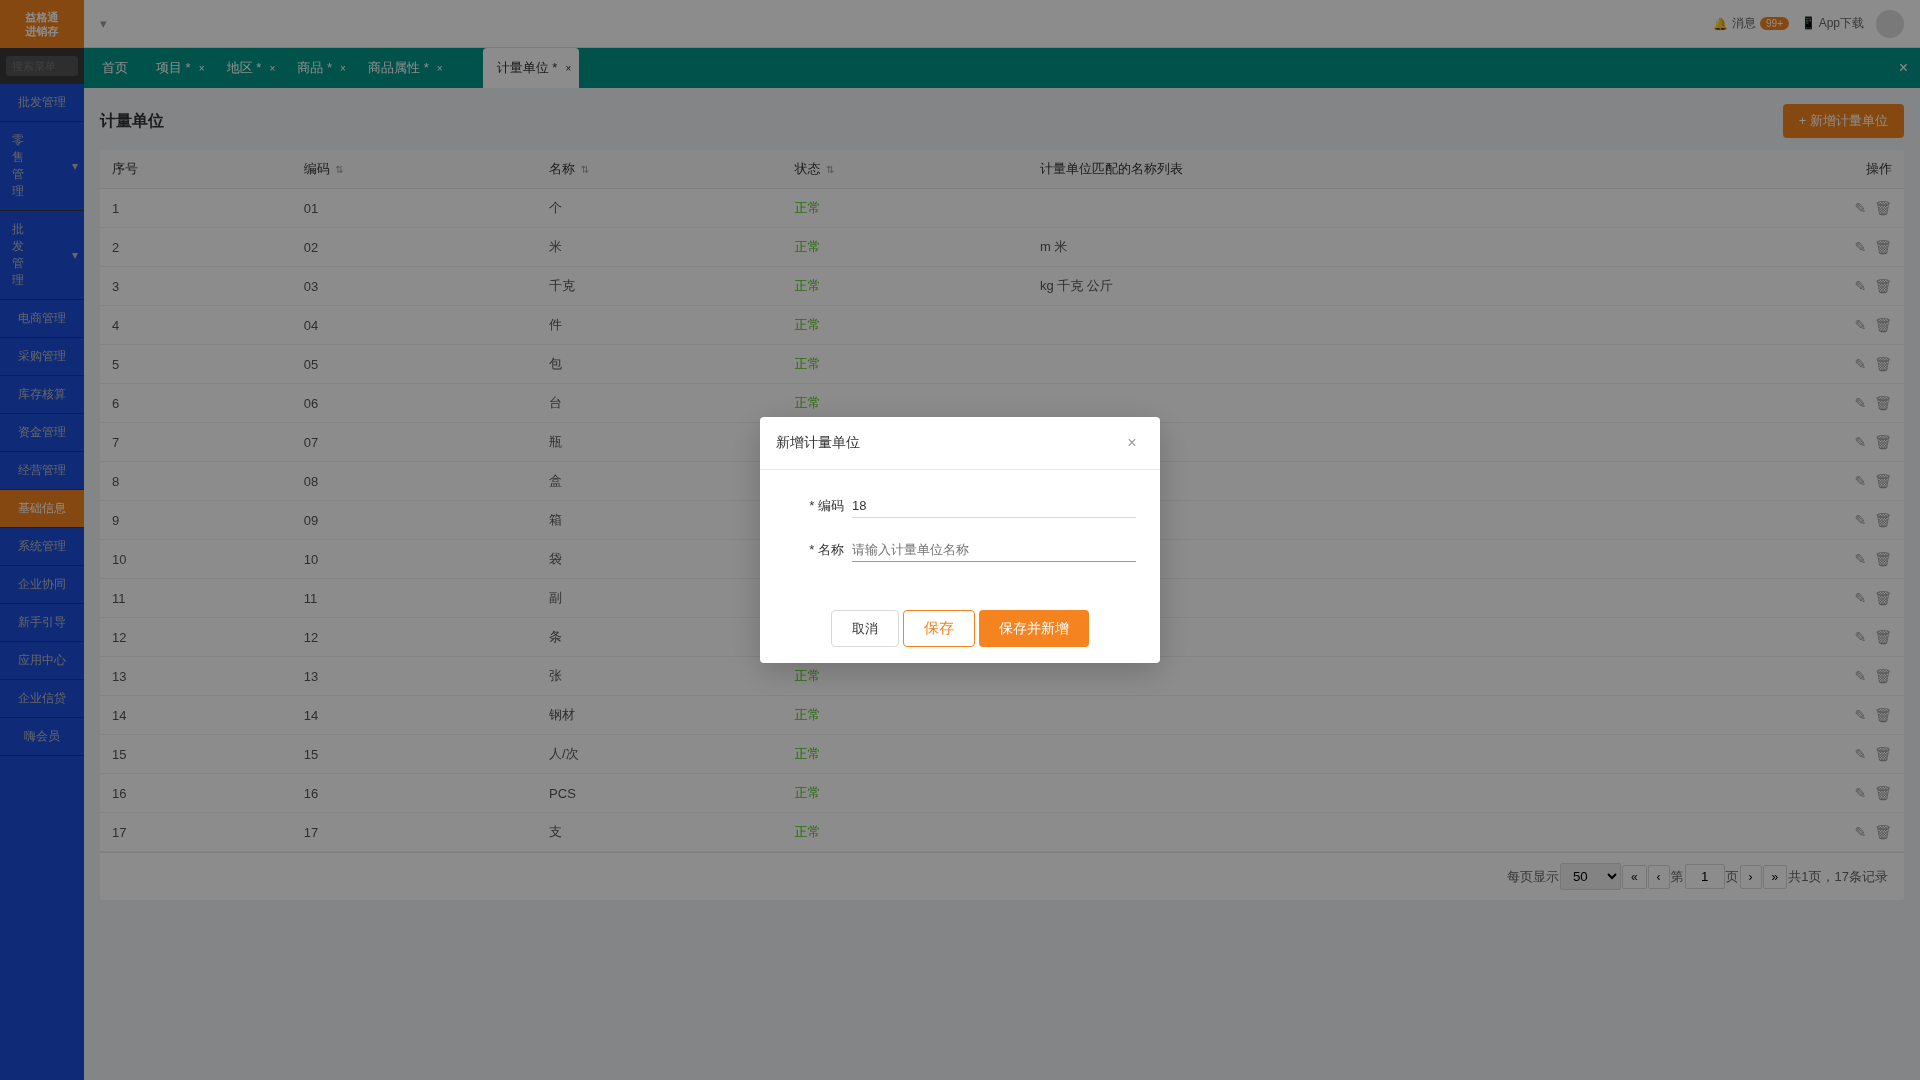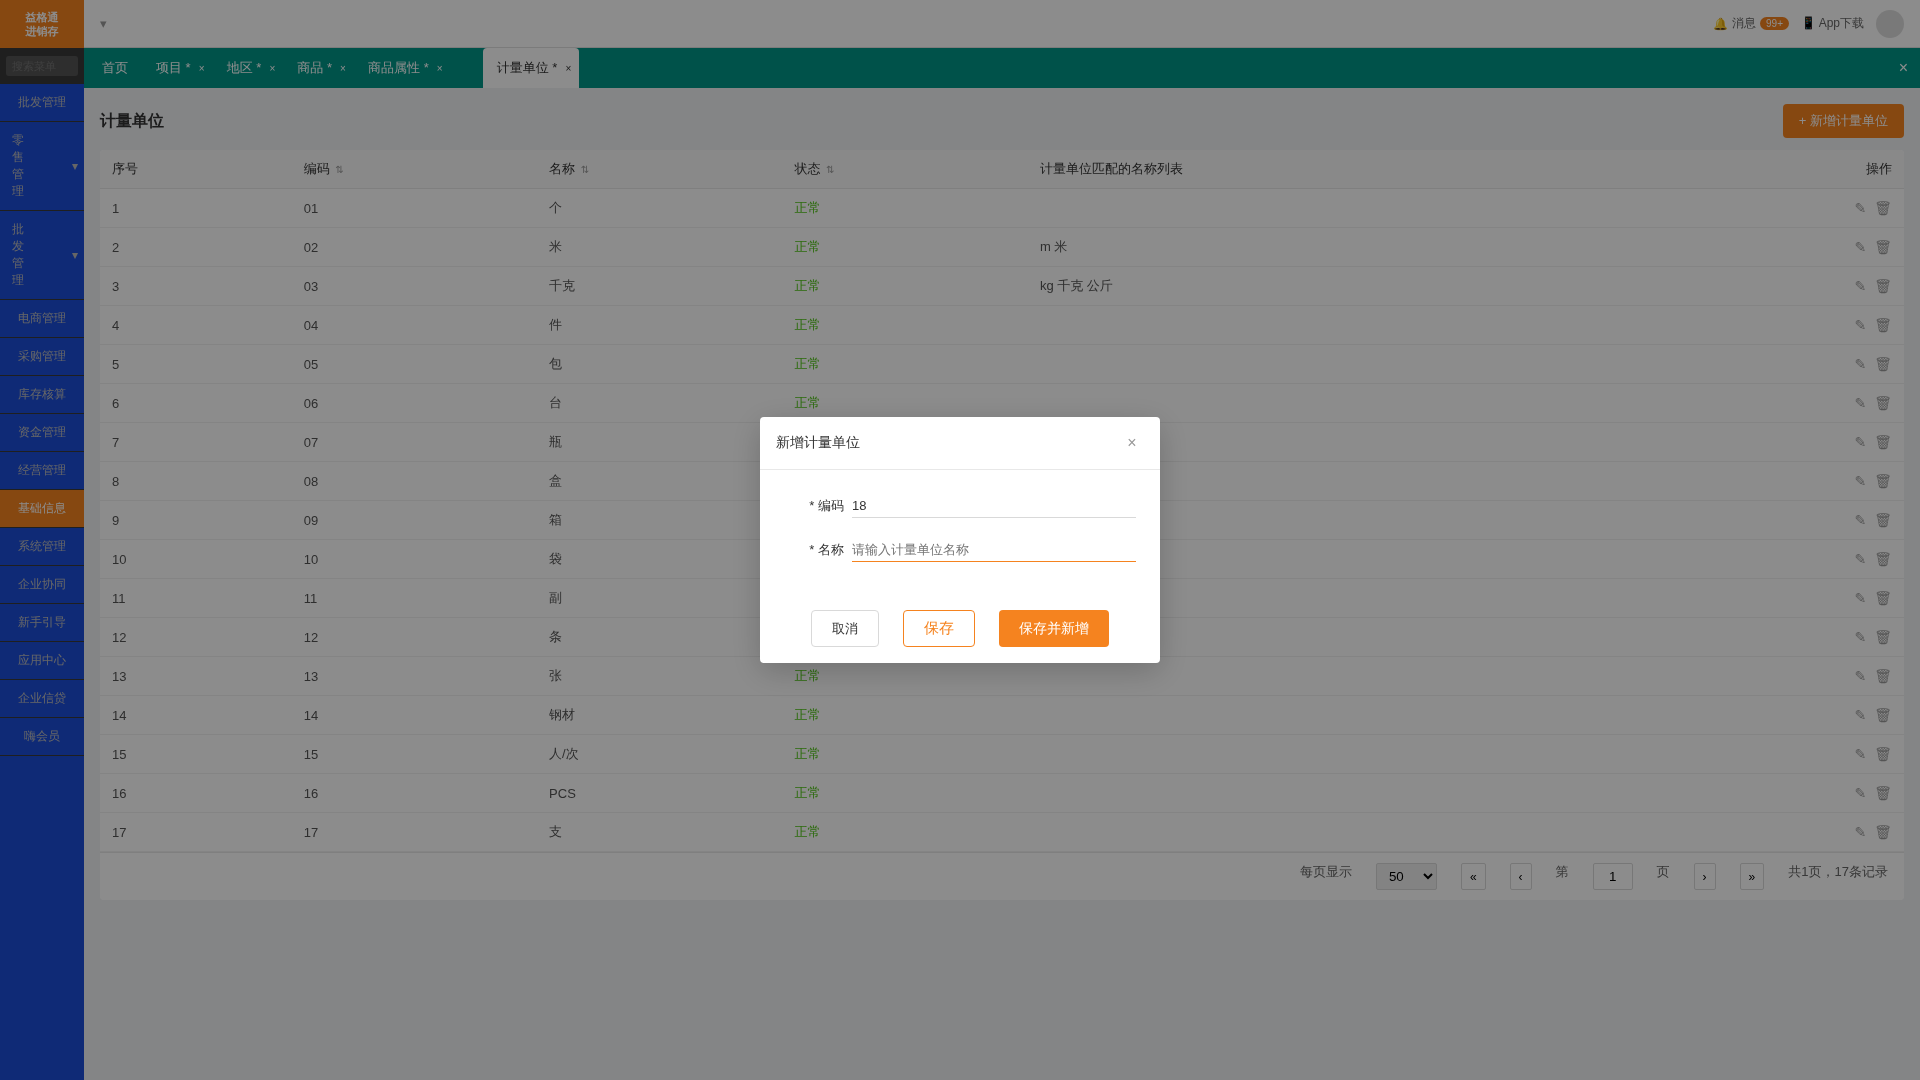--- a/index.html
+++ b/index.html
@@ -223,22 +223,23 @@
       cursor: pointer;
       color: #999;
       font-size: 14px;
     }
 
     
     .pagination-bar {
       background: white;
       padding: 10px 16px;
       display: flex;
+      align-items: center;
       justify-content: flex-end;
-      gap: 24px;
+      gap: 1px;
       border-top: 1px solid #e8e8e8;
       font-size: 13px;
       color: #666;
     }
     .page-btn {
       border: 1px solid #d9d9d9;
       background: white;
       padding: 4px 8px;
       cursor: pointer;
       border-radius: 2px;
@@ -320,21 +321,21 @@
       outline: none;
       color: #333;
     }
     .form-input.highlighted {
       border-bottom-color: #f5831f;
     }
     .modal-footer {
       padding: 12px 24px 16px;
       display: flex;
       justify-content: center;
-      gap: 24px;
+      gap: 4px;
     }
     .btn-cancel {
       border: 1px solid #d9d9d9;
       background: white;
       color: #333;
       padding: 8px 20px;
       border-radius: 4px;
       cursor: pointer;
       font-size: 13px;
     }

